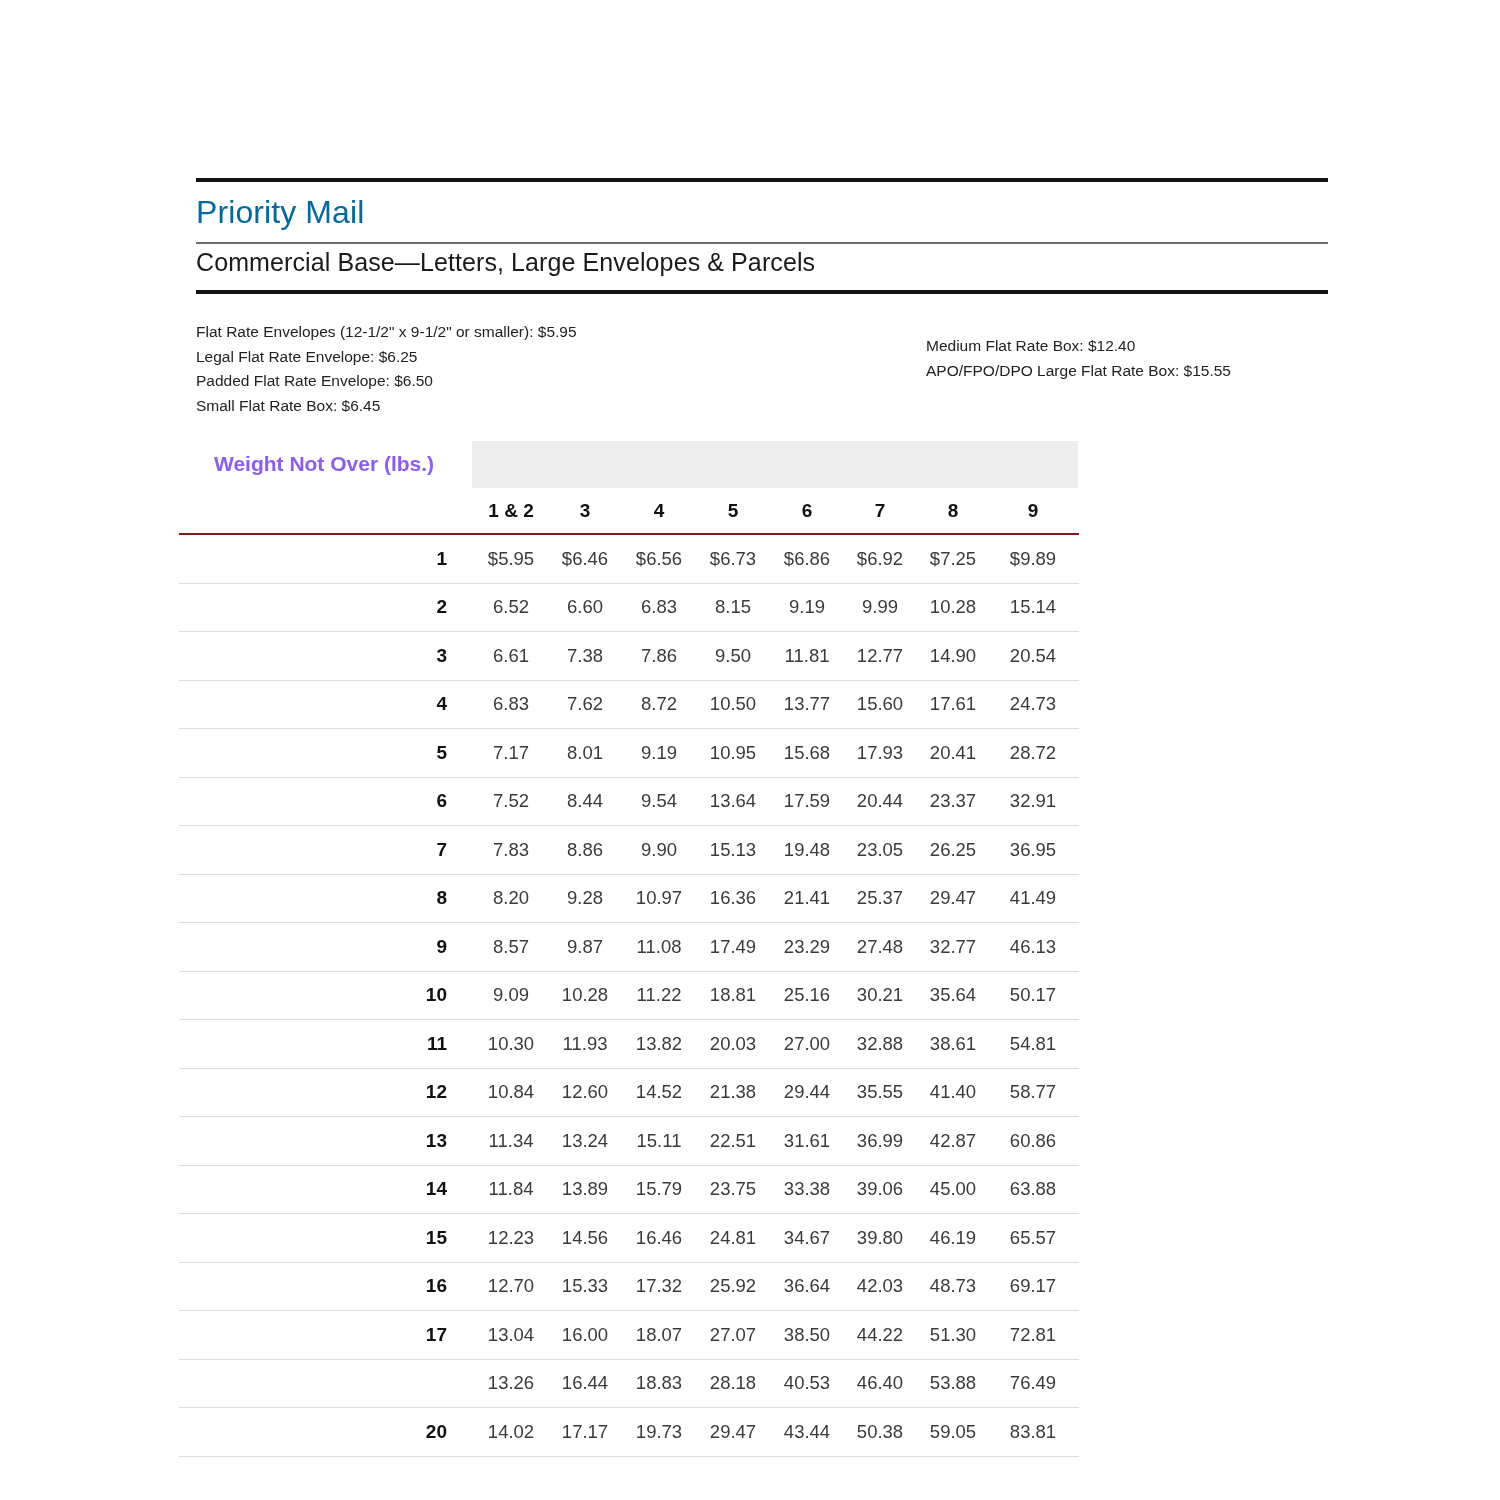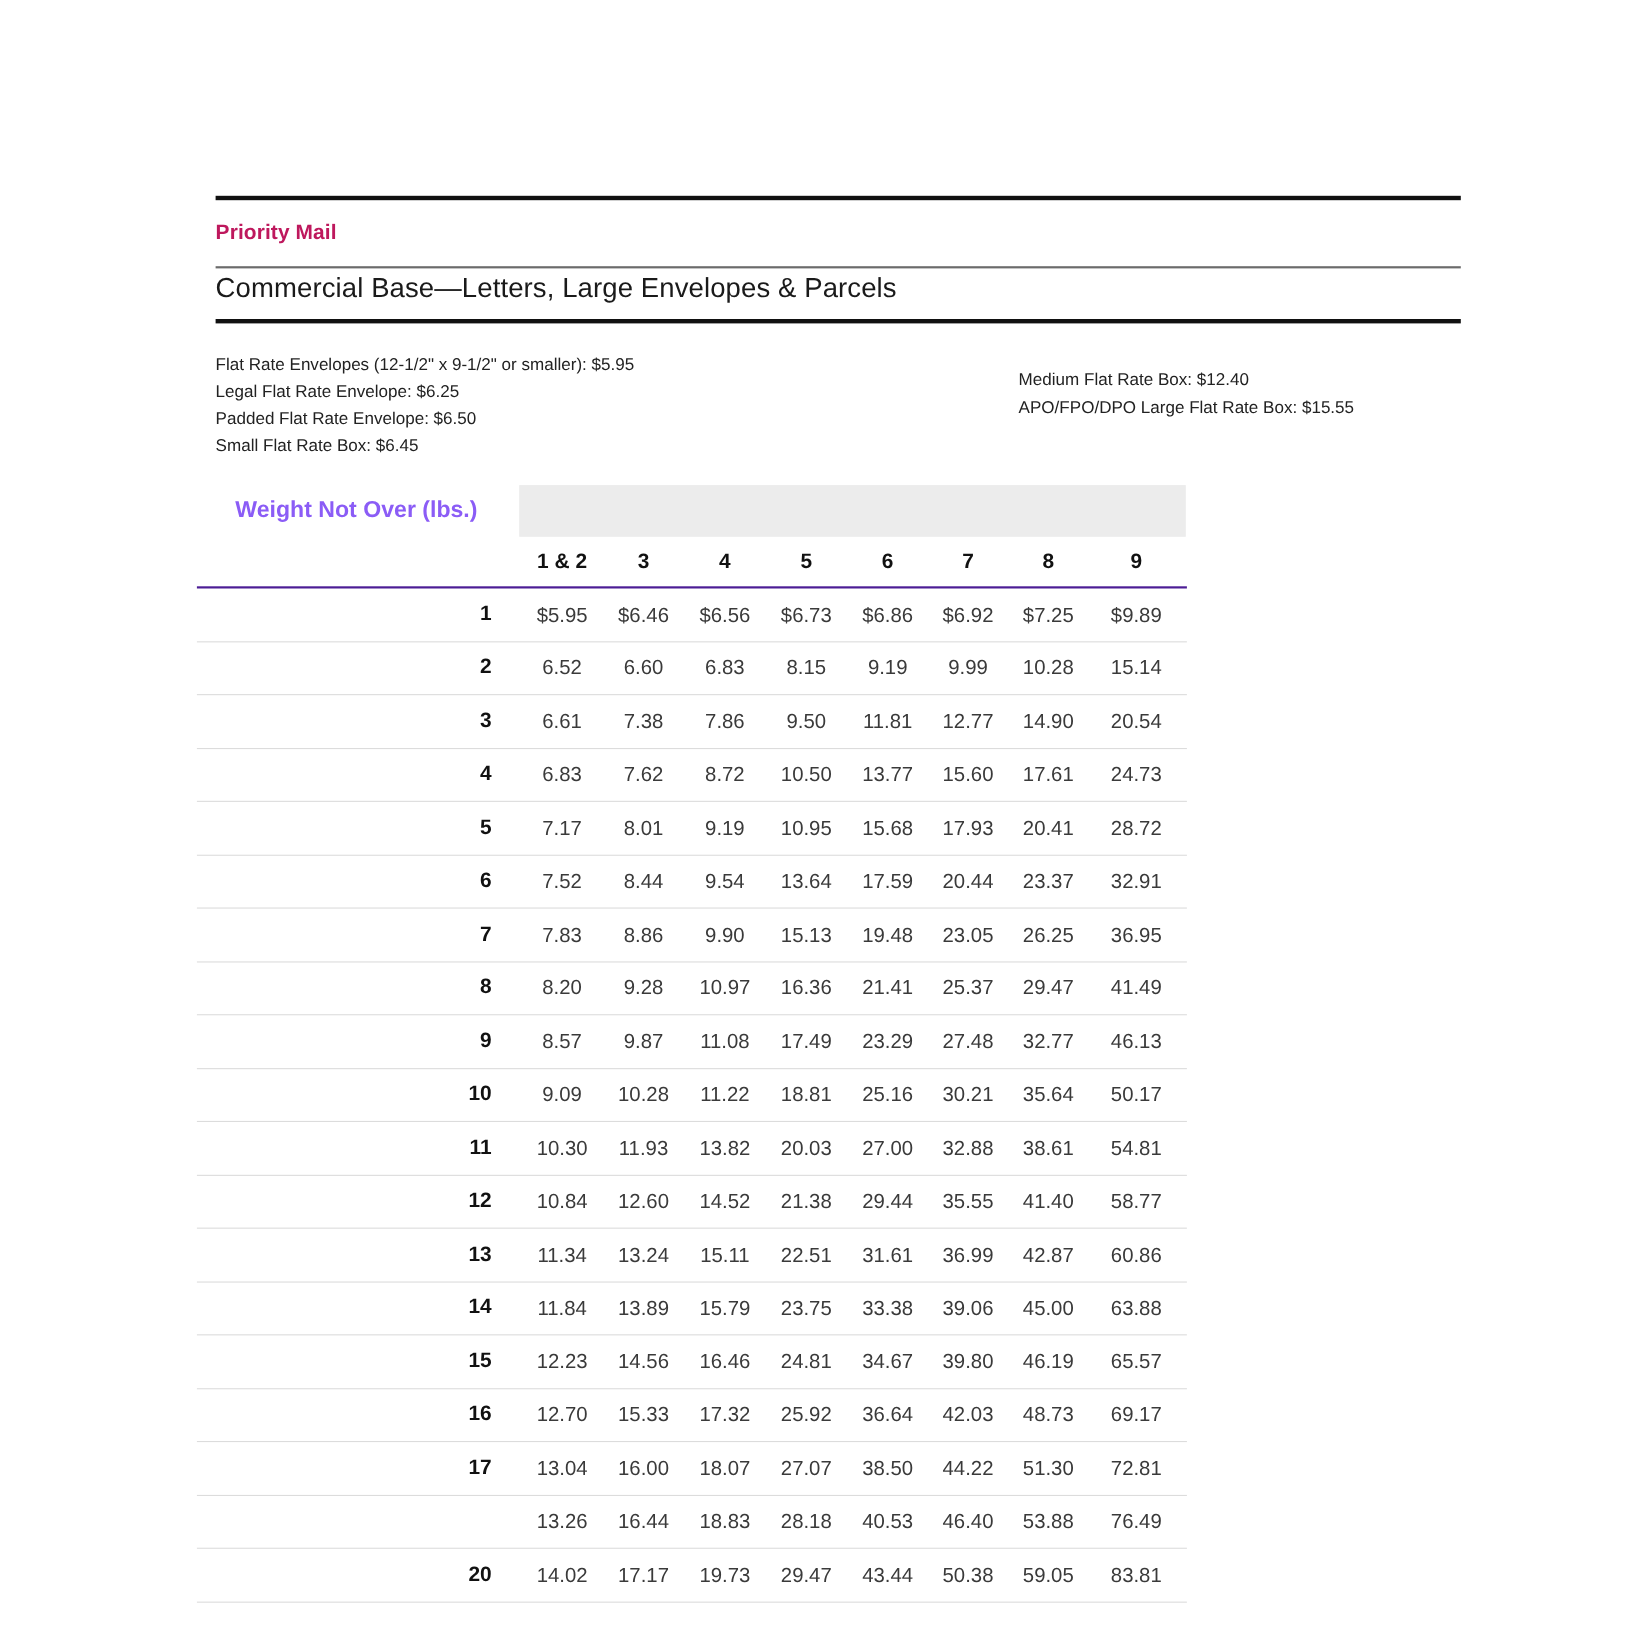--- a/index.html
+++ b/index.html
@@ -40,24 +40,24 @@
     height: 2px;
     background: #6b6b6b;
     width: 100%;
   }
   .title-row {
     height: 60px;
     display: flex;
     align-items: center;
   }
   .title-main {
-    font-size: 19px;
-    font-weight: 700;
+    font-size: 32px;
+    font-weight: 400;
     letter-spacing: 0.1px;
-    color: #be185d;
+    color: #0369a1;
   }
   .subtitle-row {
     height: 42px;
     display: flex;
     align-items: flex-start;
     padding-top: 4px;
   }
   .title-sub {
     font-size: 25px;
     font-weight: 400;
@@ -130,21 +130,21 @@
   .head-zone sup {
     font-size: 12px;
     font-weight: bold;
     vertical-align: super;
     line-height: 0;
   }
 
   .subhead-row {
     position: relative;
     height: 45px;
-    border-bottom: 2px solid #4c1d95;
+    border-bottom: 2px solid #7f1d1d;
   }
   .subhead-row .zcell {
     position: absolute;
     top: 0;
     height: 45px;
     display: flex;
     align-items: center;
     justify-content: center;
     font-size: 19px;
     font-weight: bold;

